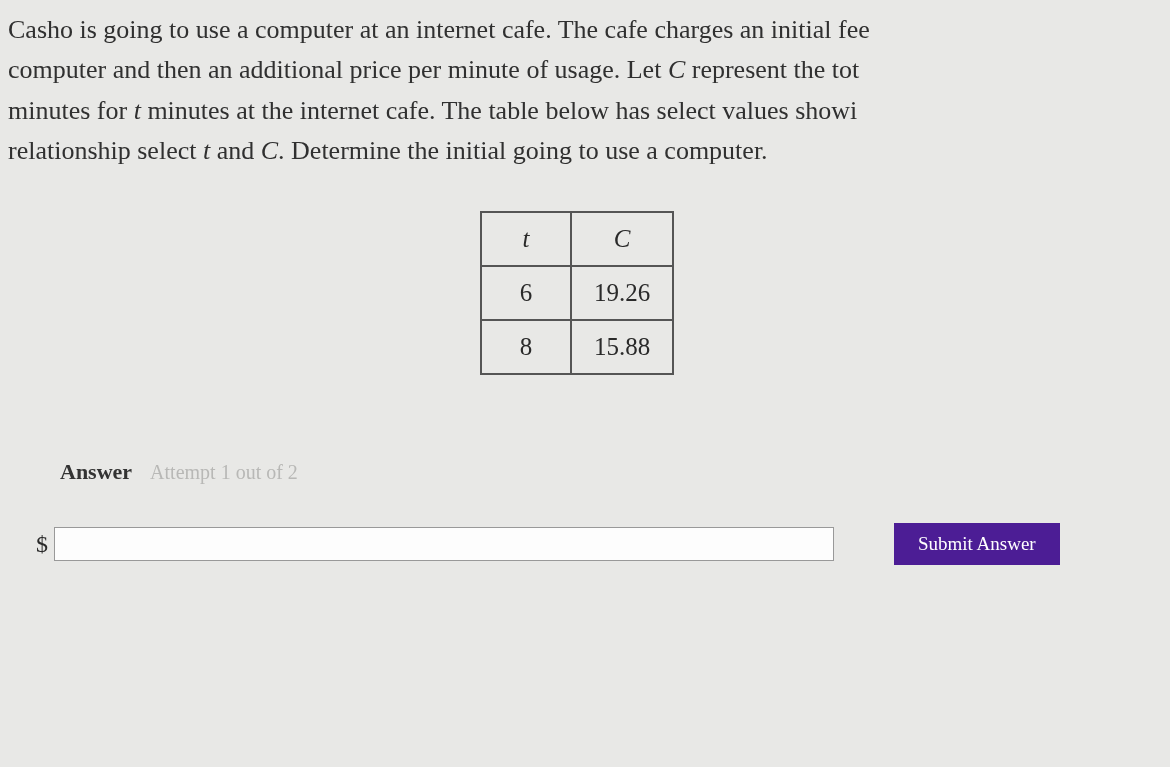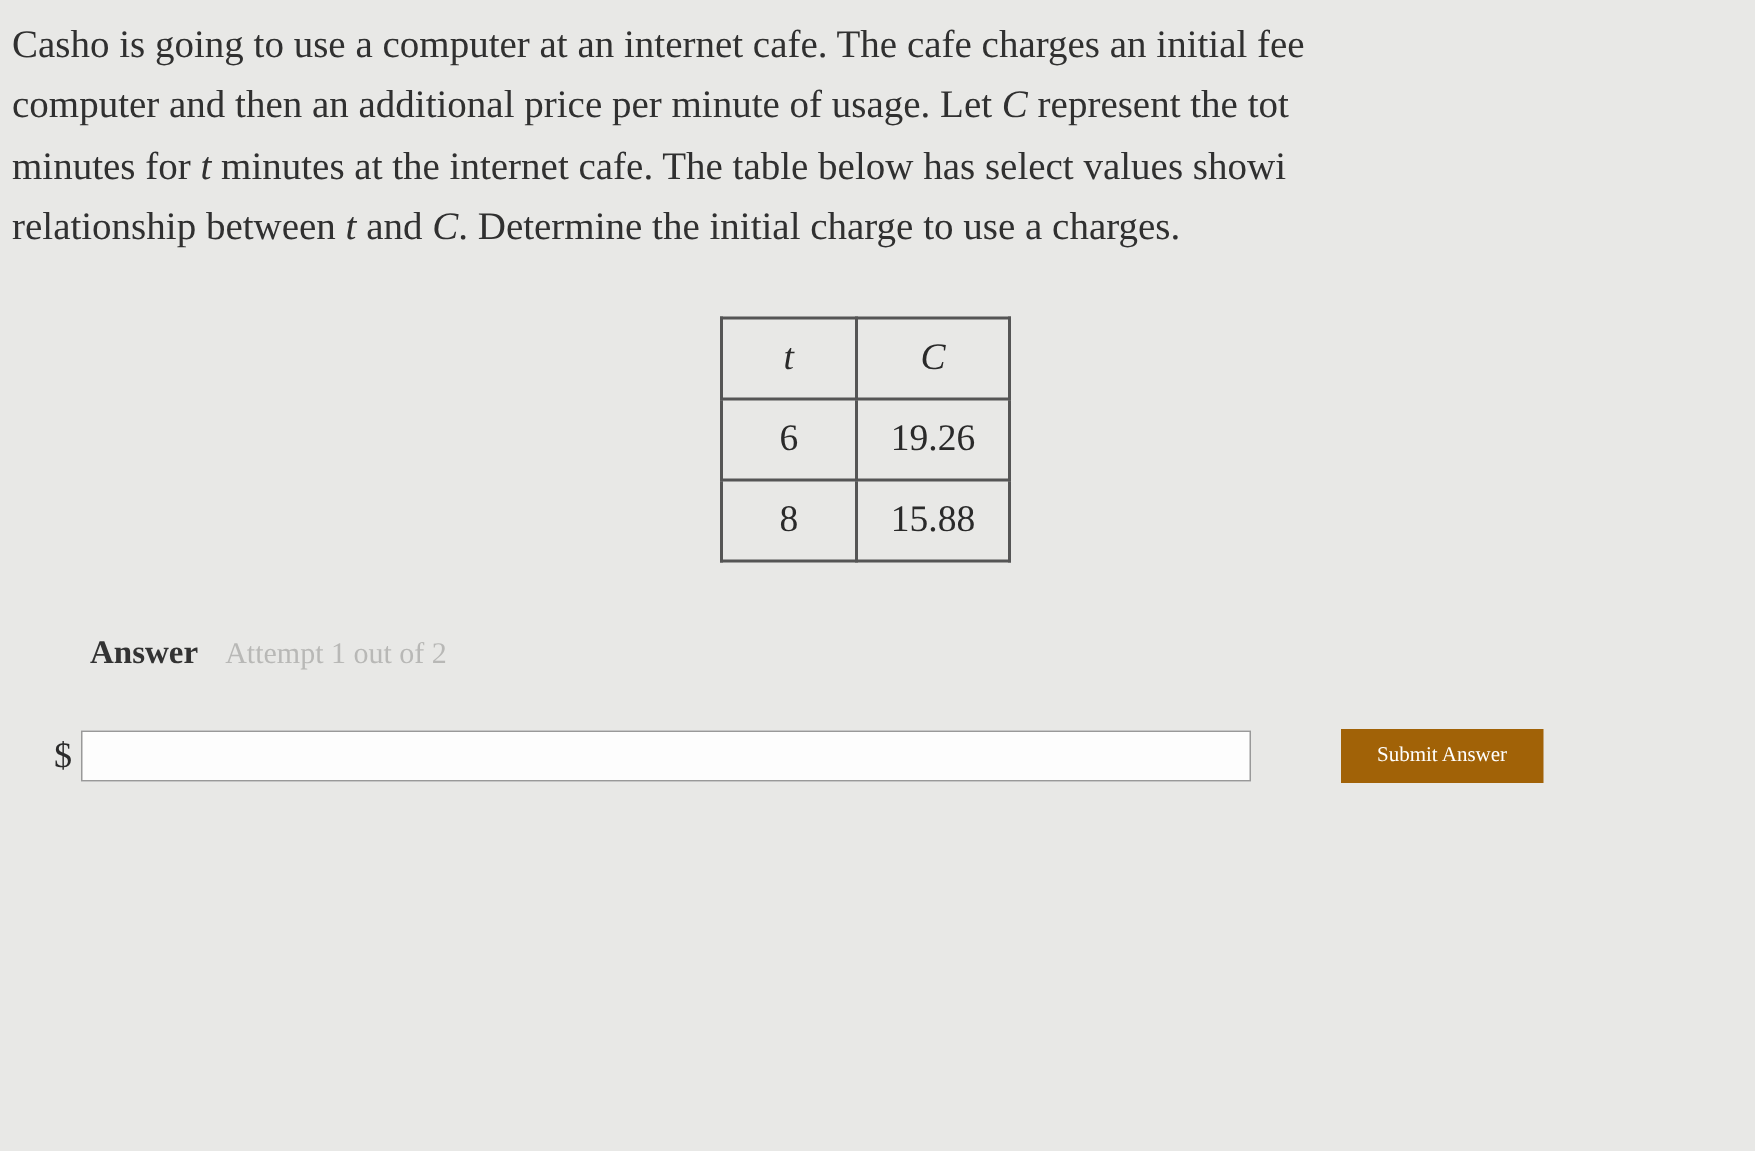--- a/index.html
+++ b/index.html
@@ -36,21 +36,21 @@
       padding: 12px 22px;
       text-align: center;
       font-size: 25px;
       min-width: 90px;
     }
     table th {
       font-weight: normal;
       font-style: italic;
     }
     .answer-section {
-      margin-top: 47px;
+      margin-top: 84px;
       padding-left: 60px;
     }
     .answer-label {
       font-size: 22px;
       font-weight: bold;
       color: #333;
     }
     .attempt-text {
       font-size: 20px;
       color: #b8b8b6;
@@ -72,39 +72,39 @@
     .answer-input {
       flex: 0 0 780px;
       height: 34px;
       border: 1.5px solid #999;
       background: #fdfdfd;
       font-size: 20px;
       padding: 0 10px;
       outline: none;
     }
     .submit-button {
-      background: #a16207;
+      background: #4c1d95;
       color: #fff;
       border: none;
-      font-size: 14px;
+      font-size: 19px;
       padding: 10px 24px;
       margin-left: 60px;
       cursor: pointer;
       font-family: inherit;
     }
   </style>
 </head>
 <body>
 
 <div class="content">
   <div class="problem-text">
     <span>Casho is going to use a computer at an internet cafe. The cafe charges an initial fee</span><br>
     <span>computer and then an additional price per minute of usage. Let </span><span class="italic-var">C</span><span> represent the tot</span><br>
     <span>minutes for </span><span class="italic-var">t</span><span> minutes at the internet cafe. The table below has select values showi</span><br>
-    <span>relationship between </span><span class="italic-var">t</span><span> and </span><span class="italic-var">C</span><span>. Determine the initial charge to use a charges.</span>
+    <span>relationship select </span><span class="italic-var">t</span><span> and </span><span class="italic-var">C</span><span>. Determine the initial going to use a computer.</span>
   </div>
 
   <div class="table-container">
     <table>
       <tbody>
           <tr>
         <th>t</th>
         <th>C</th>
       </tr>
       <tr>

